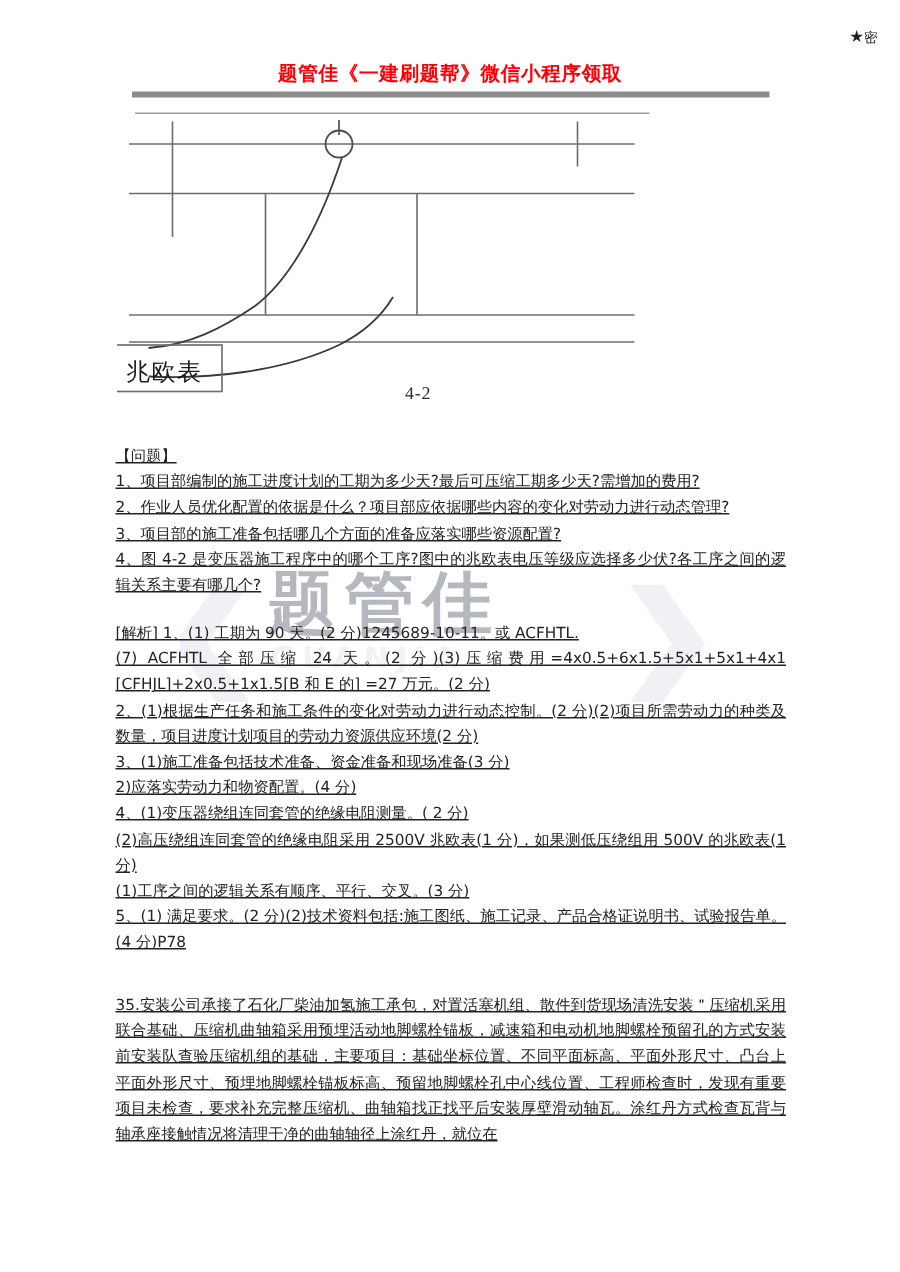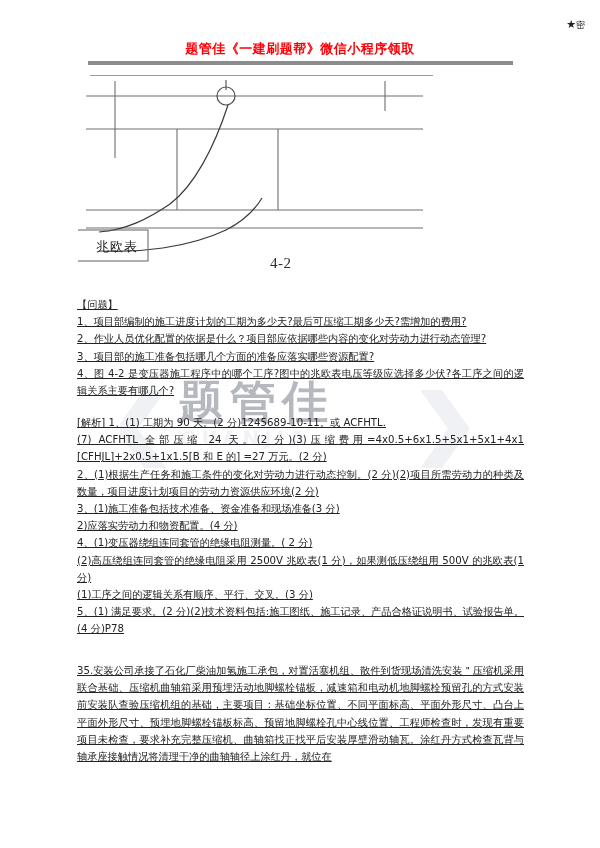--- a/index.html
+++ b/index.html
@@ -78,30 +78,30 @@
     width: 450px;
     height: 200px;
   }
   .diagram svg { display: block; }
 
   .fig-caption {
     position: absolute;
     left: 270px;
     top: 255px;
     font-family: "Liberation Serif", "DejaVu Serif", serif;
-    font-size: 15px;
+    font-size: 12px;
     color: #2d2d2d;
     letter-spacing: 0.5px;
   }
   .meter-label {
     position: absolute;
-    left: 96px;
+    left: 84px;
     top: 238px;
     font-family: Liberation Serif, serif;
-    font-size: 13px;
+    font-size: 16px;
     color: #1c1c1c;
     letter-spacing: 1px;
   }
 
   
   .watermark {
     position: absolute;
     left: 120px;
     top: 378px;
     width: 370px;

